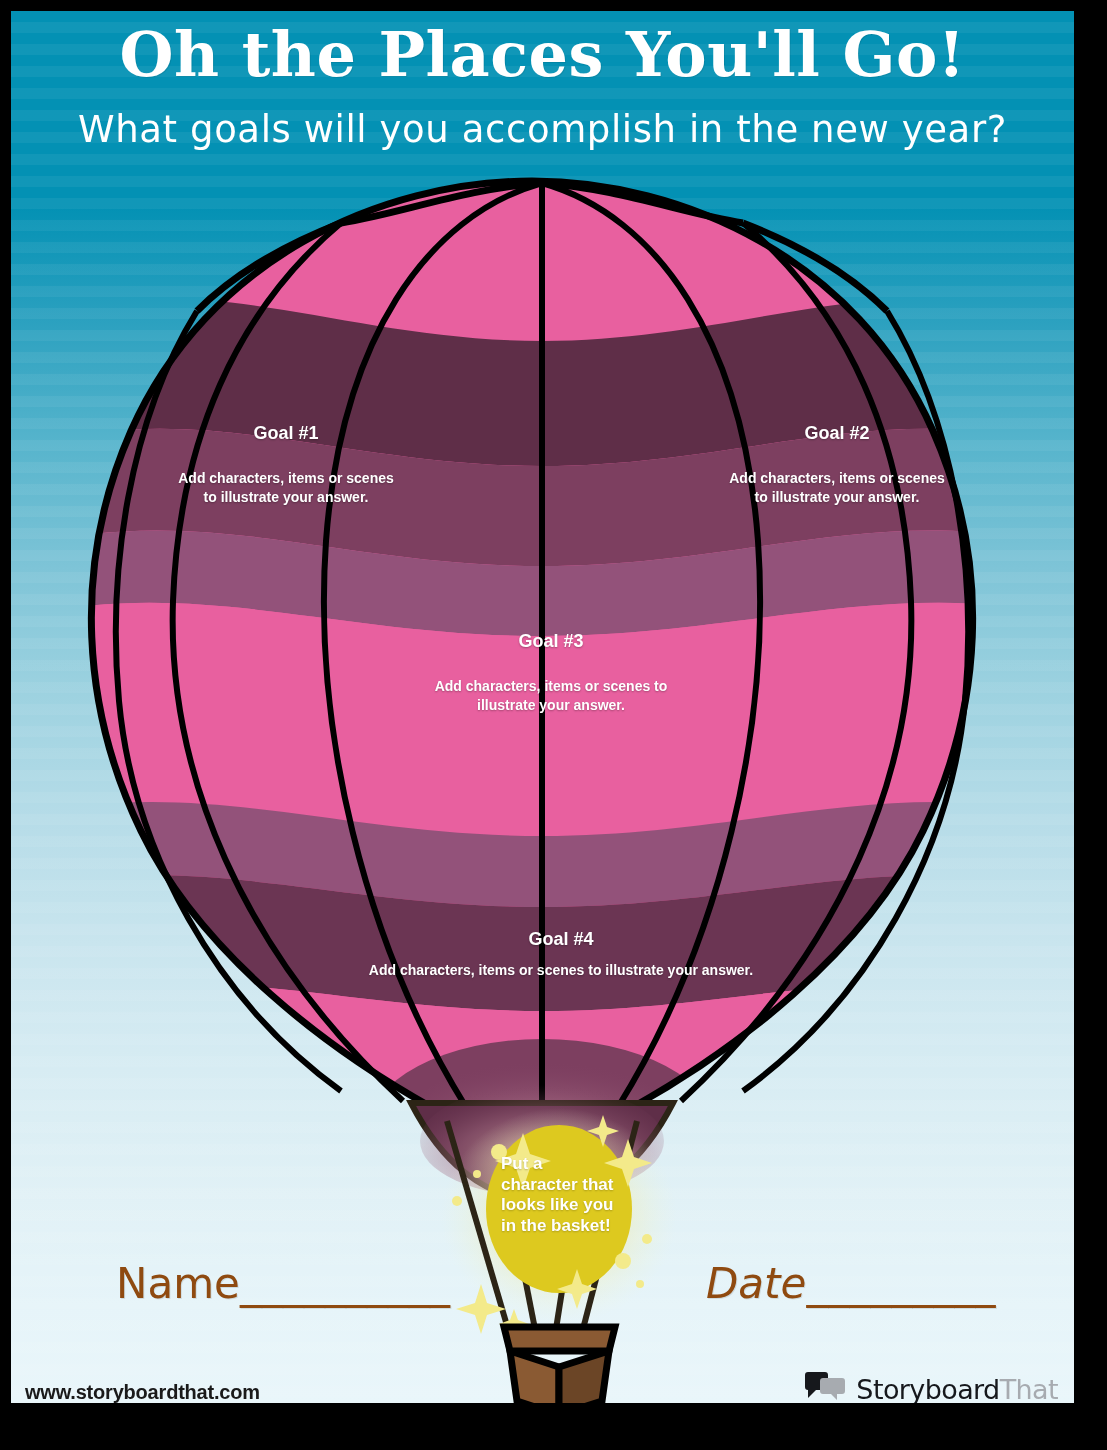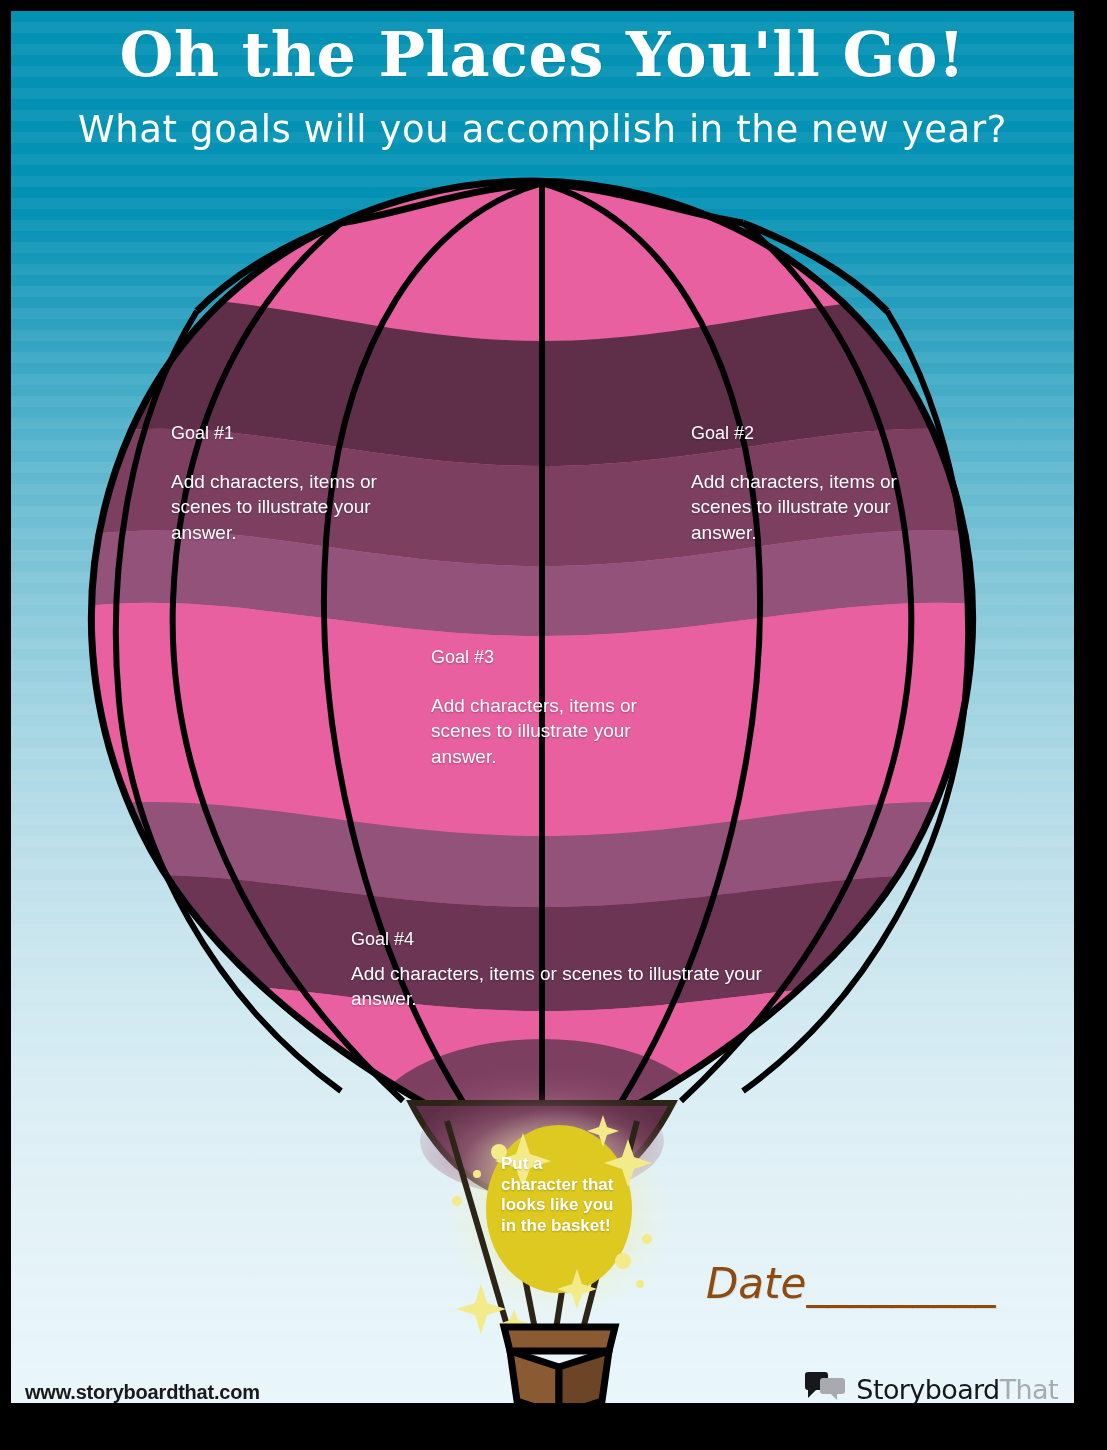--- a/index.html
+++ b/index.html
@@ -94,37 +94,38 @@
     width: 1063px;
     height: 1392px;
     z-index: 10;
   }
 
   
   .goal {
     position: absolute;
     z-index: 30;
     color: #ffffff;
+    text-align: center;
     font-family: "Liberation Sans", sans-serif;
-    font-weight: normal;
+    font-weight: bold;
     text-shadow: 0 1px 2px rgba(0,0,0,0.30);
   }
   .goal .g-head {
     font-size: 18px;
     line-height: 1.2;
     margin-bottom: 24px;
   }
   .goal .g-body {
-    font-size: 19px;
+    font-size: 14px;
     line-height: 1.36;
   }
 
   #goal1 { left: 160px; top: 412px; width: 230px; }
-  #goal2 { left: 680px; top: 412px; width: 230px; }
-  #goal3 { left: 420px; top: 636px; width: 240px; }
+  #goal2 { left: 711px; top: 412px; width: 230px; }
+  #goal3 { left: 420px; top: 620px; width: 240px; }
   #goal4 { left: 340px; top: 918px; width: 420px; }
   #goal4 .g-head { margin-bottom: 10px; }
 
   
   #bubble-text {
     position: absolute;
     left: 490px;
     top: 1143px;
     width: 118px;
     z-index: 32;
@@ -366,20 +367,21 @@
       <div class="g-body">Add characters, items or scenes to illustrate your answer.</div>
     </div>
 
     <div class="goal" id="goal4">
       <div class="g-head">Goal #4</div>
       <div class="g-body">Add characters, items or scenes to illustrate your answer.</div>
     </div>
 
     <div id="bubble-text">Put a character that looks like you in the basket!</div>
 
+    <div class="field" id="name-field">Name__________</div>
     <div class="field" id="date-field">Date_________</div>
 
     <div id="site-url">www.storyboardthat.com</div>
 
     <div id="logo">
       <span>
         <svg width="44" height="30" viewBox="0 0 44 30" xmlns="http://www.w3.org/2000/svg">
           <path d="M2,3 a3,3 0 0 1 3,-3 h17 a3,3 0 0 1 3,3 v12 a3,3 0 0 1 -3,3 h-9 l-8,8 v-8 h-0 a3,3 0 0 1 -3,-3 Z" fill="#16181c"></path>
           <path d="M17,9 a3,3 0 0 1 3,-3 h19 a3,3 0 0 1 3,3 v10 a3,3 0 0 1 -3,3 h-5 v6 l-6,-6 h-8 a3,3 0 0 1 -3,-3 Z" fill="#a7abb0"></path>
         </svg>

